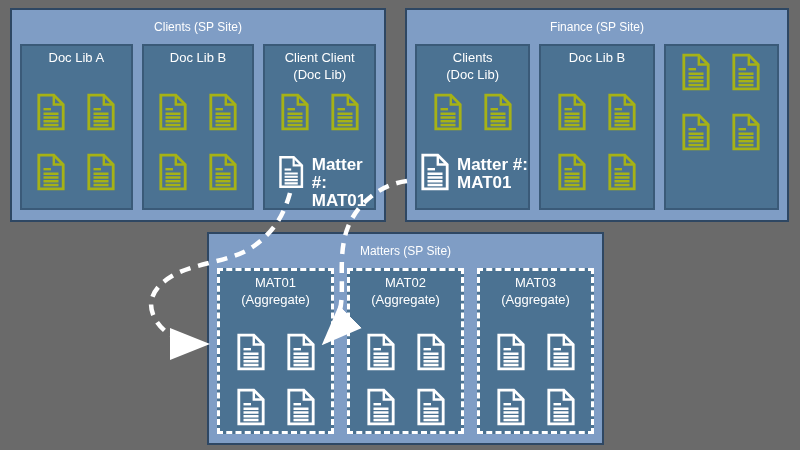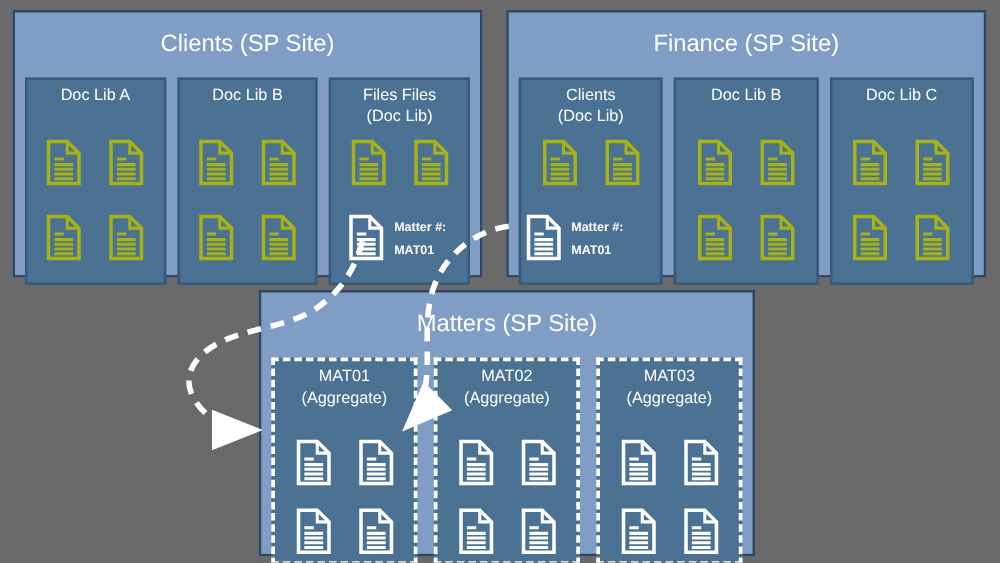--- a/index.html
+++ b/index.html
@@ -16,23 +16,23 @@
     position:absolute;
     background:#7f9dc5;
     border:2px solid #2e4763;
     box-sizing:border-box;
   }
   #site-clients{left:10px;top:8px;width:376px;height:214px;}
   #site-finance{left:405px;top:8px;width:384px;height:214px;}
   #site-matters{left:207px;top:232px;width:397px;height:213px;}
 
   .site-title{
-    height:52px;
+    height:34px;
     display:flex;align-items:center;justify-content:center;
-    color:#ffffff;font-size:19px;
+    color:#ffffff;font-size:12px;
   }
 
   
   .libs{
     display:flex;
     gap:9px;
     padding:0 8px;
     height:166px;
   }
   #site-matters .libs{gap:13px;}
@@ -75,21 +75,21 @@
     display:flex;
     align-items:flex-start;
     gap:7px;
     margin-top:22px;
     padding-left:13px;
   }
   .matter-row.flush{padding-left:3px;}
   .matter-label{
     color:#ffffff;
     font-weight:bold;
-    font-size:10px;
+    font-size:17px;
     line-height:18px;
     padding-top:3px;
   }
   .matter-label span{display:block;}
 
   .arrows{
     position:absolute;left:0;top:0;
     pointer-events:none;
     z-index:10;
   }
@@ -153,21 +153,21 @@
           <svg class="doc green" viewBox="0 0 32 40">
               <use href="#doc-shape"></use>
             </svg>
           <svg class="doc green" viewBox="0 0 32 40">
               <use href="#doc-shape"></use>
             </svg>
         </div>
       </div>
       <div class="lib">
         <div class="lib-title">
-          <span>Files Files</span>
+          <span>Client Client</span>
           <span>(Doc Lib)</span>
         </div>
         <div class="docs">
           <svg class="doc green" viewBox="0 0 32 40">
               <use href="#doc-shape"></use>
             </svg>
           <svg class="doc green" viewBox="0 0 32 40">
               <use href="#doc-shape"></use>
             </svg>
         </div>
@@ -223,23 +223,20 @@
             </svg>
           <svg class="doc green" viewBox="0 0 32 40">
               <use href="#doc-shape"></use>
             </svg>
           <svg class="doc green" viewBox="0 0 32 40">
               <use href="#doc-shape"></use>
             </svg>
         </div>
       </div>
       <div class="lib">
-        <div class="lib-title">
-          <span>Doc Lib C</span>
-        </div>
         <div class="docs">
           <svg class="doc green" viewBox="0 0 32 40">
               <use href="#doc-shape"></use>
             </svg>
           <svg class="doc green" viewBox="0 0 32 40">
               <use href="#doc-shape"></use>
             </svg>
           <svg class="doc green" viewBox="0 0 32 40">
               <use href="#doc-shape"></use>
             </svg>

